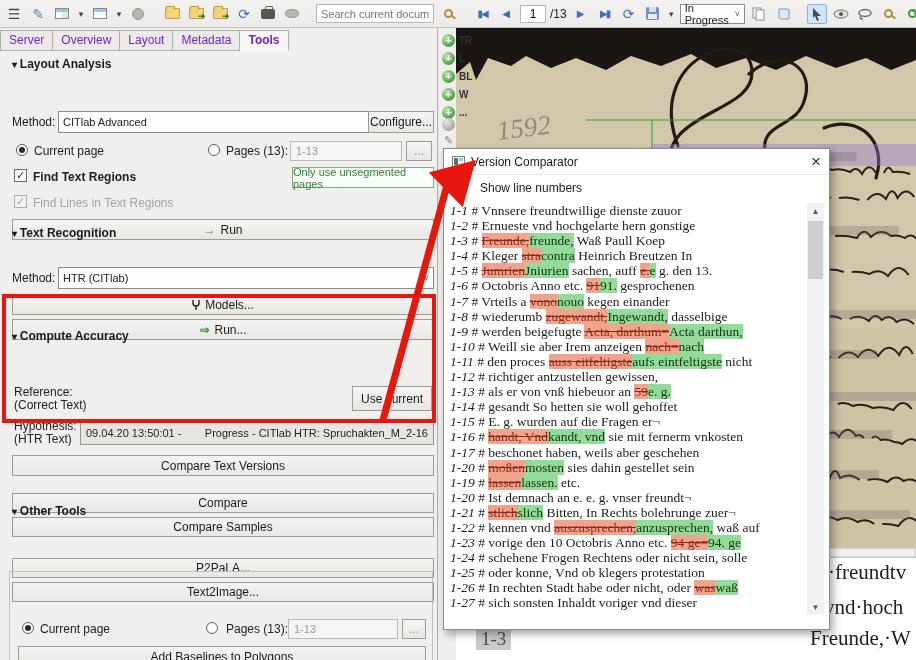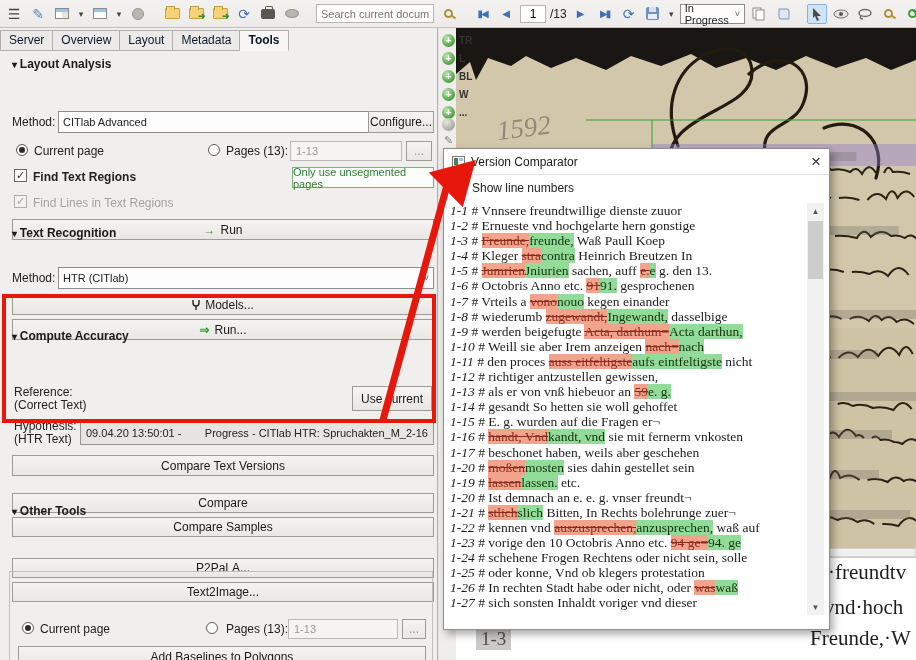--- a/index.html
+++ b/index.html
@@ -42,21 +42,21 @@
   .mag:after { content:""; position:absolute; width:5px; height:2px; background:#b08f3a;
                right:-5px; bottom:-2px; transform:rotate(40deg); }
   .mag .pm { position:absolute; left:0; top:-4px; width:9px; text-align:center; font-size:9px; font-weight:bold; }
   .mag.green { border-color:#3d9b3d; } .mag.green:after{ background:#3d9b3d; }
 
   
   #left-panel { position:absolute; left:0; top:28px; width:438px; height:632px;
                 background:#f0efed; border-right:1px solid #b2afac; }
   #tabbar { position:absolute; left:0; top:2px; height:21px; display:flex; }
   .tab { padding:2px 8px 3px; border:1px solid #b2afac; border-left:none; background:#eceae8;
-         font-size:12px; color:#0f172a;text-align:right; }
+         font-size:12px; color:#6d28d9;text-align:right; }
   .tab:first-child { border-left:1px solid #b2afac; }
   .tab.active { font-weight:bold; background:#f7f6f5; border-bottom:1px solid #f7f6f5; }
   .sec-head { position:absolute; left:12px; font-weight:bold; font-size:12px; color:#1a1a1a; }
   .sec-head:before { content:"▾ "; font-size:10px; }
   .lbl { font-size:12px; color:#222; }
   .btn { background:linear-gradient(#f5f4f3,#e9e7e4); border:1px solid #9e9b97; font-size:12px;
          color:#1a1a1a; display:flex; align-items:center; justify-content:center; }
   .field { background:#e7e5e2; border:1px solid #989590; font-size:11px; color:#222;
            display:flex; align-items:center; padding:0 5px; }
   .radio { width:12px; height:12px; border:1px solid #5a5a5a; border-radius:50%; background:#fff;
@@ -91,21 +91,21 @@
   
   #dialog { position:absolute; left:443px; top:148px; width:387px; height:482px; background:#fff;
             border:1px solid #8f8d8b; box-shadow:3px 4px 8px rgba(0,0,0,.35); z-index:10; }
   #dlg-title { position:absolute; left:0; top:0; right:0; height:26px; background:#ffffff;
                display:flex; align-items:center; padding:0 8px; gap:6px; border-bottom:1px solid #e7e5e3; }
   #dlg-title .t { font-size:12px; color:#1a1a1a; }
   .dlg-ic { width:13px; height:11px; border:1px solid #7d7b78; background:#fff; position:relative; }
   .dlg-ic:before { content:""; position:absolute; left:1px; top:1px; width:4px; bottom:1px; background:#4a7f5f; }
   .dlg-ic:after { content:""; position:absolute; right:1px; top:1px; width:4px; height:3px; background:#9fc2e8; }
   #dlg-close { margin-left:auto; font-size:17px; color:#333; line-height:1; }
-  #dlg-cbrow { position:absolute; left:8px; top:32px; display:flex; align-items:center; gap:7px; }
+  #dlg-cbrow { position:absolute; left:8px; top:32px; display:flex; align-items:center; gap:15px; }
   #diff-wrap { position:absolute; left:6px; top:54px; right:23px; height:412px; overflow:hidden;
                font-family:"Liberation Serif", serif; font-size:13.5px; color:#1c1c1c; }
   .diff-line { height:15.1px; line-height:15.1px; white-space:nowrap; }
   .dn { font-style:italic; }
   .dd { background:#f1a38c; color:#8c2a1c; text-decoration:line-through; }
   .di { background:#93db99; color:#13330f; }
   #dlg-scroll { position:absolute; right:5px; top:54px; width:17px; height:412px; background:#f1f1f1; }
   .sc-arrow { position:absolute; left:0; width:17px; height:16px; display:flex; align-items:center;
               justify-content:center; font-size:8px; color:#555; background:#f1f1f1; }
   #sc-thumb { position:absolute; left:1px; top:18px; width:15px; height:58px; background:#cdcdcd; }

